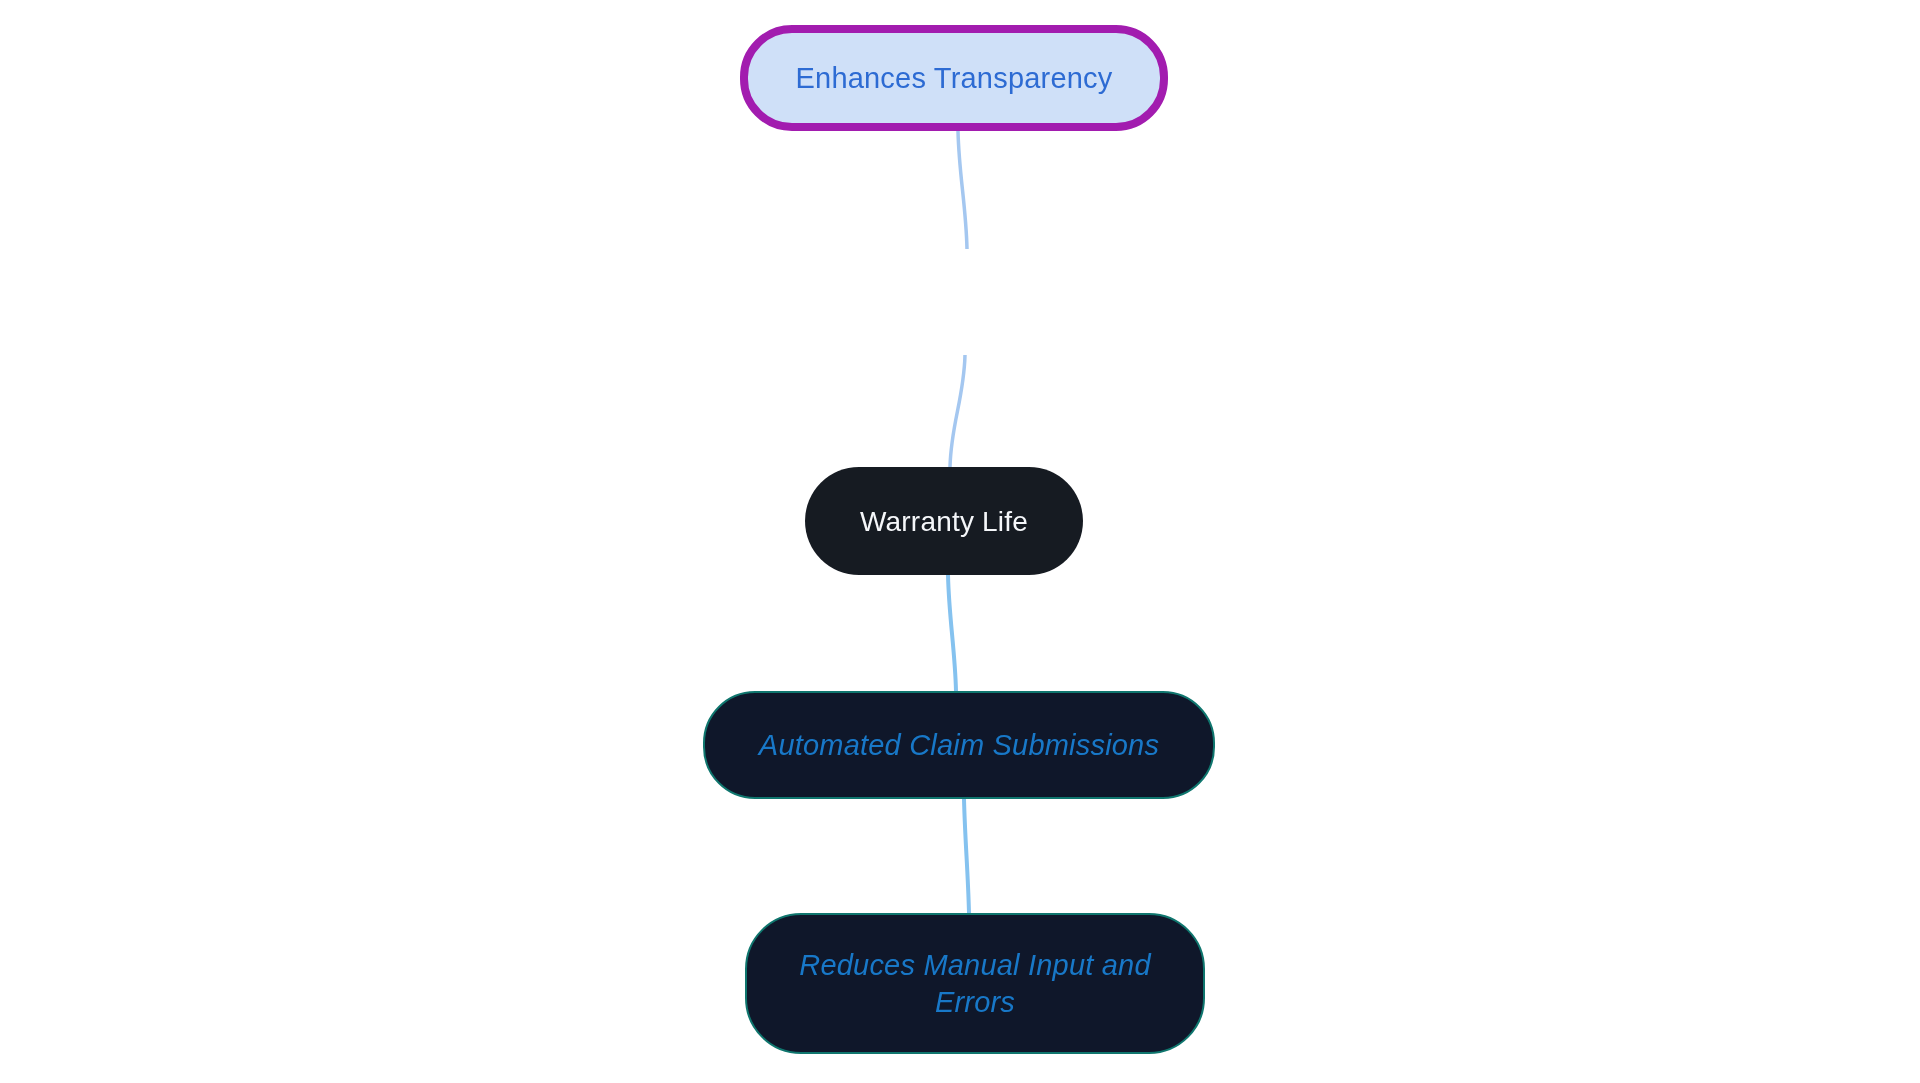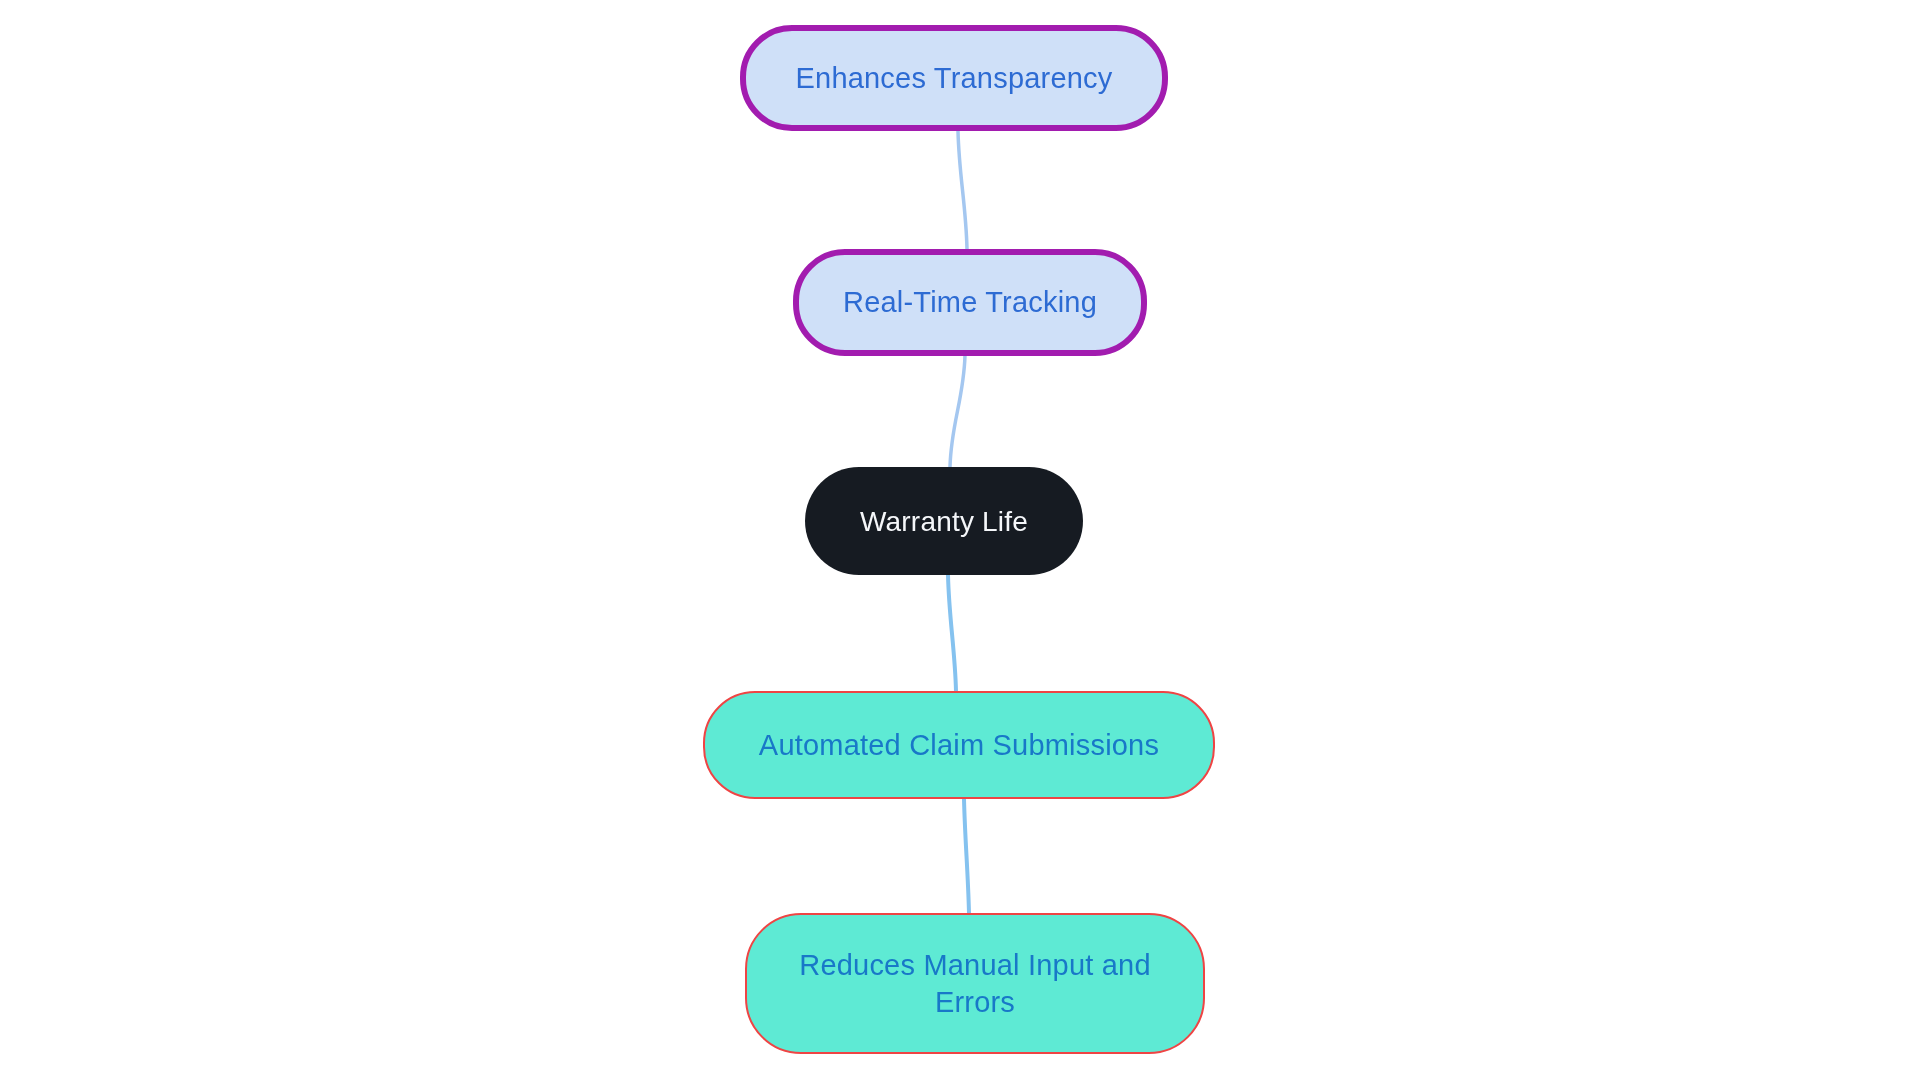--- a/index.html
+++ b/index.html
@@ -35,29 +35,30 @@
     justify-content: center;
     text-align: center;
     box-sizing: border-box;
     font-size: 29px;
     font-weight: 500;
     letter-spacing: 0.2px;
     line-height: 1.25;
   }
   .node.periwinkle {
     background: #cfe0f8;
-    border: 6px solid #a21caf;
+    border: 8px solid #a21caf;
     color: #2d6bd3;
     border-radius: 52px;
   }
   .node.sky {
-    background: #5eead4;
-    border: 2px solid #ef4444;
+    background: #0f172a;
+    border: 2px solid #0f766e;
     color: #1878c8;
     border-radius: 52px;
+    font-style: italic;
   }
   .node.dark {
     background: #161b22;
     border: none;
     color: #f5f7fa;
     border-radius: 54px;
     font-size: 28px;
     font-weight: 400;
   }
   .node-label { display: inline-block; }
@@ -77,23 +78,20 @@
     <path class="edge periwinkle" d="M958,131 C959,175 966,205 967,249"></path>
     <path class="edge periwinkle" d="M965,355 C964,398 951,424 950,467"></path>
     <path class="edge sky" d="M948,575 C949,618 955,650 956,691"></path>
     <path class="edge sky" d="M964,799 C965,840 968,872 969,913"></path>
   </svg>
 
   <div class="node periwinkle" id="node-enhances">
     <span class="node-label">Enhances Transparency</span>
   </div>
 
-  <div class="node periwinkle" id="node-realtime">
-    <span class="node-label">Real-Time Tracking</span>
-  </div>
 
   <div class="node dark" id="node-center">
     <span class="node-label">Warranty Life</span>
   </div>
 
   <div class="node sky" id="node-automated">
     <span class="node-label">Automated Claim Submissions</span>
   </div>
 
   <div class="node sky" id="node-reduces">

